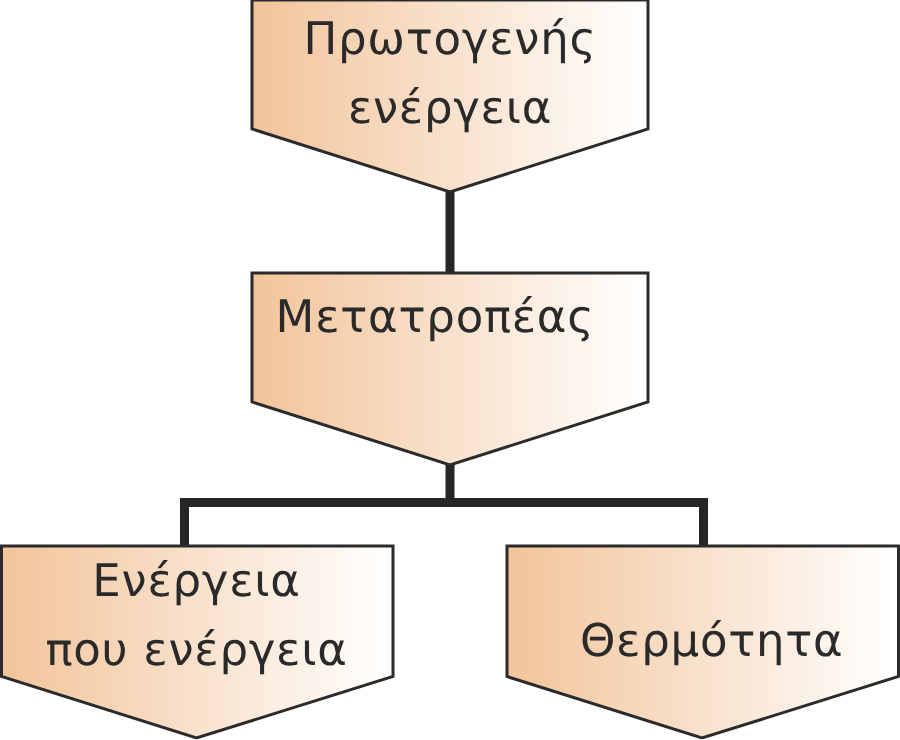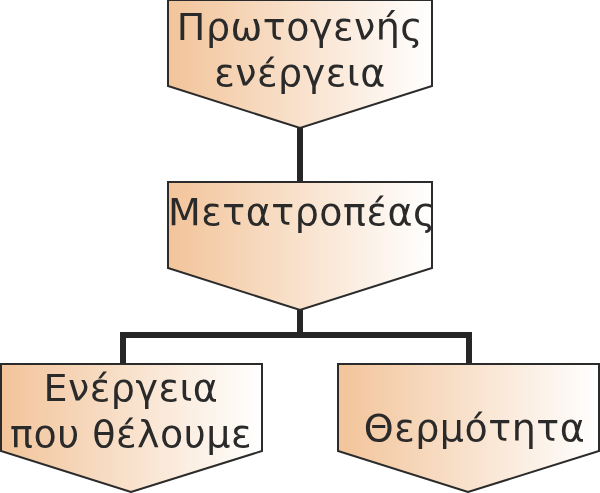--- a/index.html
+++ b/index.html
@@ -4,21 +4,21 @@
   <style>
     html, body { margin: 0; padding: 0; background: #ffffff; }
     body { width: 600px; height: 493px; position: relative; overflow: hidden; }
     svg.diagram { position: absolute; left: 0; top: 0; }
     .label {
       position: absolute;
       font-family: "DejaVu Sans", sans-serif;
       color: #2a2a2a;
       text-align: center;
       line-height: 46px;
-      font-size: 38px;
+      font-size: 30px;
       letter-spacing: 0.5px;
       white-space: nowrap;
     }
   </style>
 </head>
 <body>
 
 <svg class="diagram" width="600" height="493" viewBox="0 0 600 493">
   <defs>
     <linearGradient id="g" x1="0" y1="0" x2="1" y2="0">
@@ -45,18 +45,18 @@
   <div>Πρωτογενής</div>
   <div>ενέργεια</div>
 </div>
 
 <div class="label" style="left:168px; top:189px; width:244px;">
   <div>Μετατροπέας</div>
 </div>
 
 <div class="label" style="left:0px; top:365px; width:262px;">
   <div>Ενέργεια</div>
-  <div>που θέλουμε</div>
+  <div>που ενέργεια</div>
 </div>
 
 <div class="label" style="left:338px; top:405px; width:273px;">
   <div>Θερμότητα</div>
 </div>
 
 </body></html>

